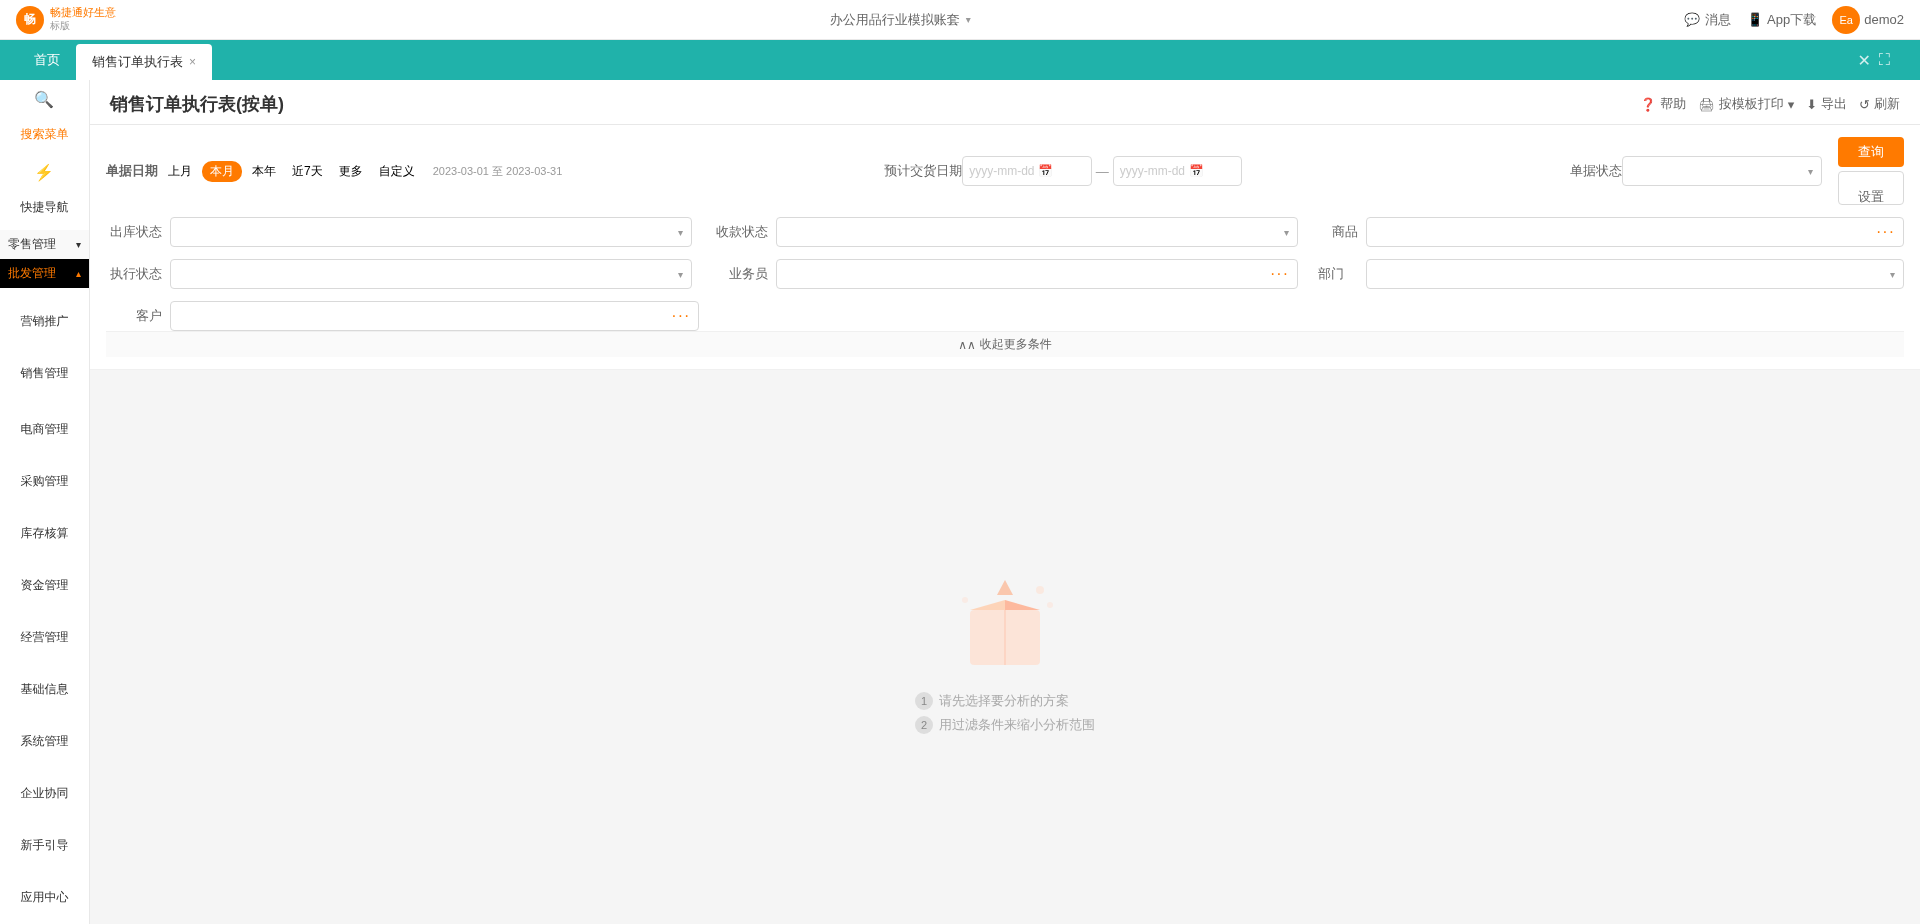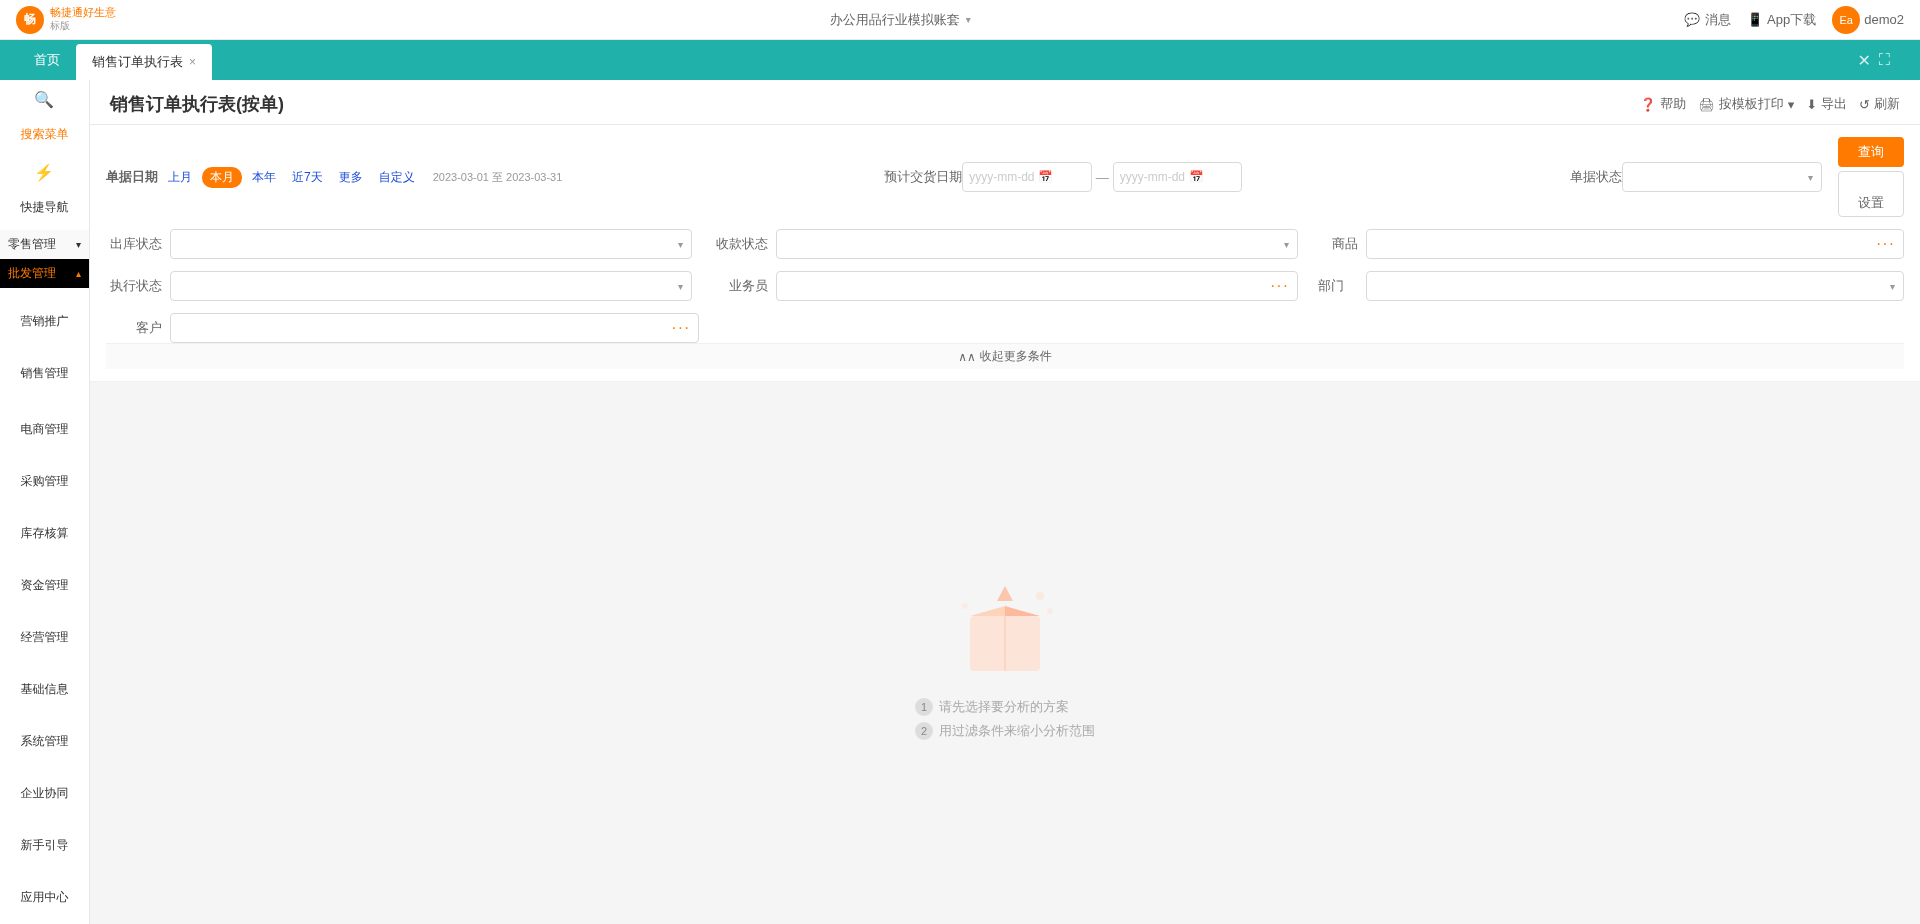--- a/index.html
+++ b/index.html
@@ -55,27 +55,27 @@
     .left-panel-btn.collapse { background: none; color: #666; }
     .left-panel-item { padding: 8px 12px; cursor: pointer; font-size: 13px; display: flex; align-items: center; gap: 6px; }
     .left-panel-item.active { color: #ff7a00; }
     .filter-date-range { display: flex; align-items: center; gap: 4px; flex: 1; }
     .filter-date-input { flex: 1; height: 30px; border: 1px solid #d9d9d9; border-radius: 4px; padding: 0 6px; font-size: 12px; color: #ccc; background: white; display: flex; align-items: center; gap: 4px; }
     .filter-date-icon { color: #ff7a00; font-size: 12px; }
     .date-separator { color: #999; }
 
     
     .date-quick { display: flex; align-items: center; gap: 4px; margin-right: 8px; }
-    .date-quick-btn { padding: 2px 6px; border-radius: 3px; font-size: 12px; cursor: pointer; color: #1d4ed8; }
+    .date-quick-btn { padding: 2px 6px; border-radius: 3px; font-size: 12px; cursor: pointer; color: #000000; }
     .date-quick-btn.active { background: #ff7a00; color: white; border-radius: 10px; padding: 2px 8px; }
     .date-range-text { font-size: 11px; color: #999; margin-left: 4px; }
 
     
     .query-btn { background: #ff7a00; color: white; border: none; padding: 6px 20px; border-radius: 4px; cursor: pointer; font-size: 13px; height: 30px; }
-    .settings-btn { background: white; color: #666; border: 1px solid #d9d9d9; padding: 22px 16px; border-radius: 4px; cursor: pointer; font-size: 13px; height: 30px; }
+    .settings-btn { background: white; color: #666; border: 1px solid #d9d9d9; padding: 16px 16px; border-radius: 4px; cursor: pointer; font-size: 13px; height: 30px; }
 
     
     .empty-state { flex: 1; display: flex; flex-direction: column; align-items: center; justify-content: center; color: #999; gap: 12px; }
     .empty-icon { width: 120px; height: 120px; position: relative; }
     .empty-text { display: flex; flex-direction: column; align-items: flex-start; gap: 6px; }
     .empty-text-item { display: flex; align-items: center; gap: 6px; font-size: 13px; color: #aaa; }
     .empty-num { width: 18px; height: 18px; border-radius: 50%; background: #ddd; display: flex; align-items: center; justify-content: center; font-size: 11px; color: #888; flex-shrink: 0; }
 
     
     .page-body { display: flex; flex: 1; overflow: hidden; }

